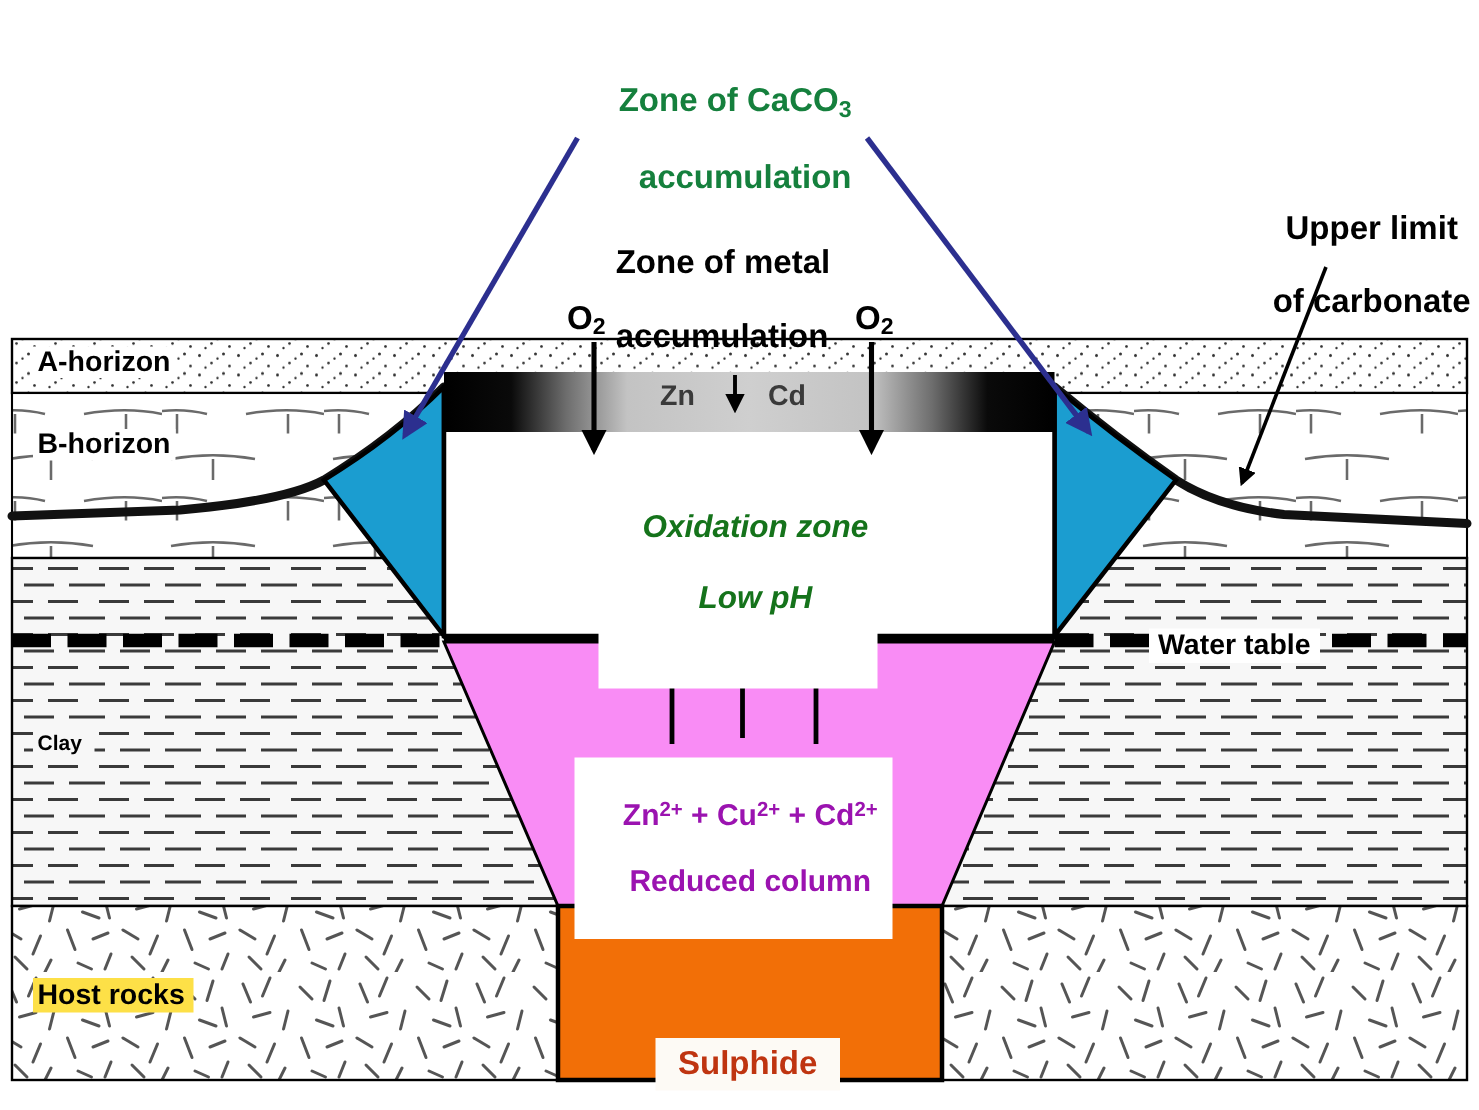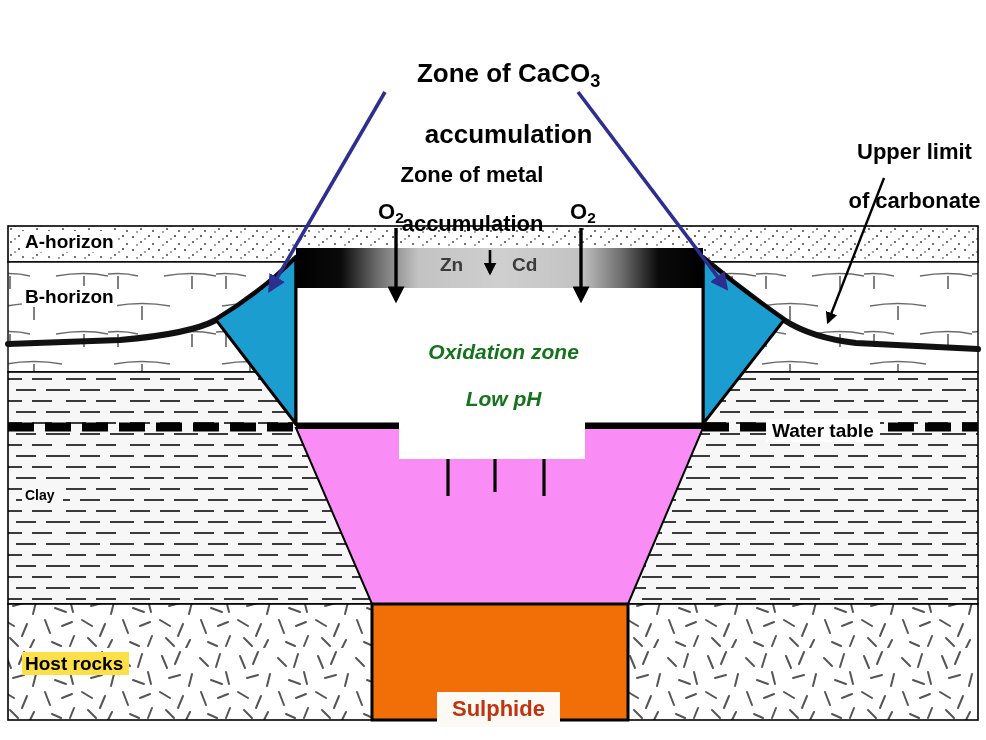--- a/index.html
+++ b/index.html
@@ -26,29 +26,29 @@
   }
   .lbl {
     position: absolute;
     font-family: "Liberation Sans", sans-serif;
     font-weight: bold;
     line-height: 1.12;
     white-space: pre;
   }
   .lbl-caco3 {
     left: 388px; top: 30px;
-    font-size: 26px;
+    font-size: 22px;
+    color: #15803d;
+    text-align: right;
+  }
+  .lbl-metal {
+    left: 386px; top: 138px;
+    font-size: 22px;
     color: #000000;
-    text-align: center;
-  }
-  .lbl-metal {
-    left: 376px; top: 138px;
-    font-size: 22px;
-    color: #000000;
-    text-align: right;
+    text-align: left;
   }
   .lbl-upperlimit {
     left: 824px; top: 115px;
     font-size: 22px;
     color: #000000;
     text-align: center;
   }
   .lbl-o2a { left: 378px; top: 200px; font-size: 22px; color:#000; }
   .lbl-o2b { left: 570px; top: 200px; font-size: 22px; color:#000; }
   .sub { font-size: 0.70em; vertical-align: -0.25em; }
@@ -267,16 +267,20 @@
   <div class="lbl lbl-watertable">Water table</div>
 
   <div class="lbl lbl-zn">Zn</div>
   <div class="lbl lbl-cd">Cd</div>
 
   <div class="lbl oxbox">
     <span>Oxidation zone</span><br>
     <span>Low pH</span><br>
   </div>
 
+  <div class="lbl redbox">
+    <span><span>Zn</span><span class="sup">2+</span><span> + </span><span>Cu</span><span class="sup">2+</span><span> + </span><span>Cd</span><span class="sup">2+</span></span><br>
+    <span>Reduced column</span>
+  </div>
 
   <div class="lbl sulphide">Sulphide</div>
 
 </div>
 
 </body></html>

